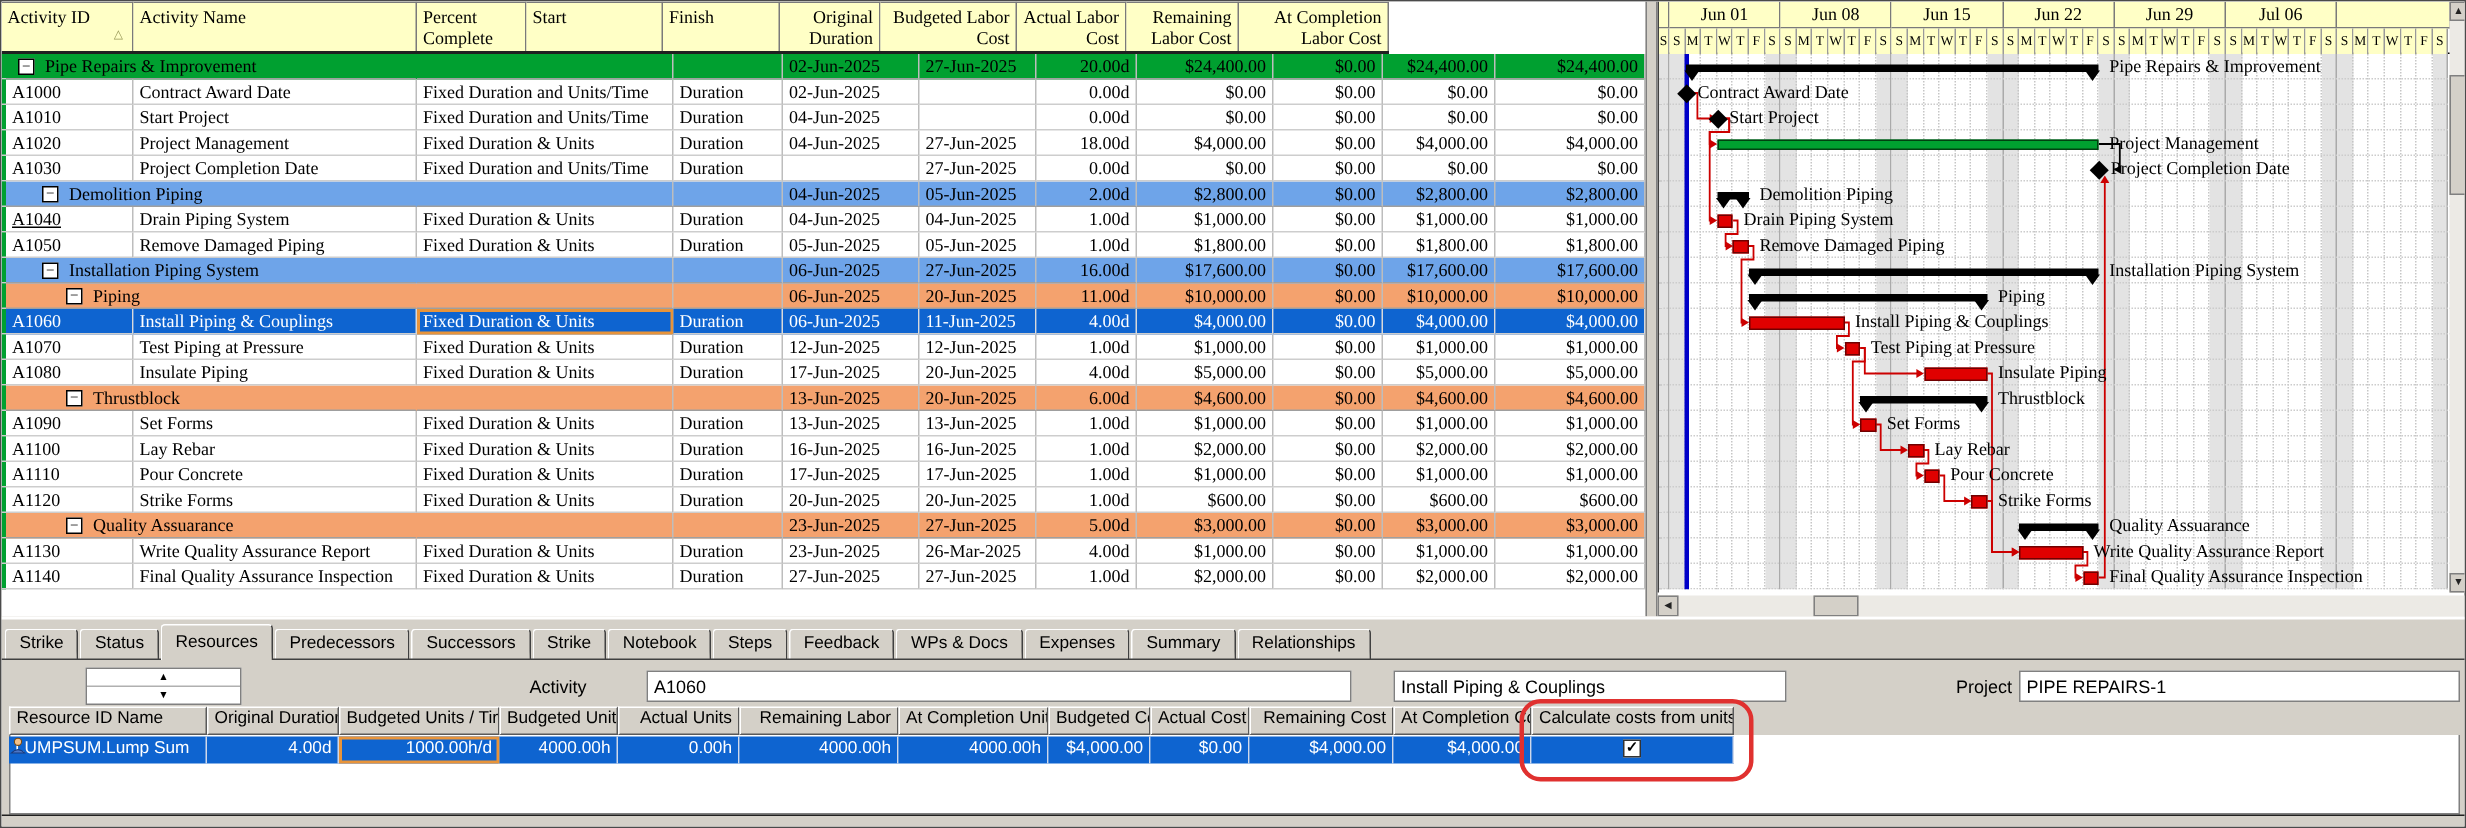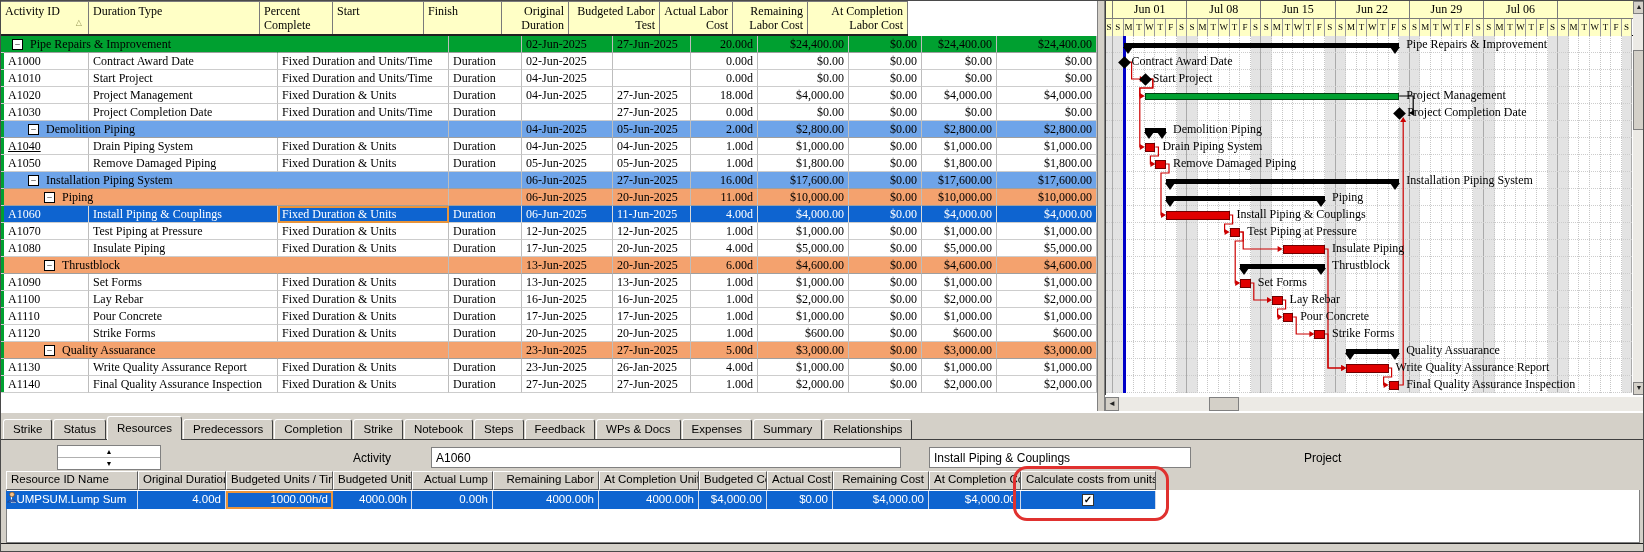--- a/index.html
+++ b/index.html
@@ -93,26 +93,26 @@
   svg{position:absolute;left:0;top:0;pointer-events:none;}
 </style>
 </head>
 <body>
 
 <div class="window">
 
   <div class="table-pane">
     <div class="thead">
         <div class="th" style="width: 88px;">Activity ID<span class="sortglyph">△</span></div>
-        <div class="th" style="width: 171px;">Duration Type</div>
+        <div class="th" style="width: 189px;">Activity Name</div>
         <div class="th" style="width: 73px;">Percent Complete Type</div>
         <div class="th" style="width: 91px;">Start</div>
         <div class="th" style="width: 78px;">Finish</div>
         <div class="th r" style="width: 67px;">Original Duration</div>
-        <div class="th r" style="width: 91px;">Budgeted Labor Test</div>
+        <div class="th r" style="width: 91px;">Budgeted Labor Cost</div>
         <div class="th r" style="width: 73px;">Actual Labor Cost</div>
         <div class="th r" style="width: 75px;">Remaining Labor Cost</div>
         <div class="th r" style="width: 100px;">At Completion Labor Cost</div>
       </div>
     <div class="tbody">
         <div class="trow wbs1">
           <div class="gutter"></div>
           <div class="td" style="width: 274px; border-right: 1px solid transparent;">
             <div class="wbsname" style="padding-left: 4px;">
               <span class="minusbox">−</span>
@@ -401,21 +401,21 @@
           <div class="td r" style="width: 75px;">$3,000.00</div>
           <div class="td r" style="width: 100px;">$3,000.00</div>
         </div>
         <div class="trow act">
           <div class="gutter"></div>
           <div class="td" style="width: 85px;">A1130</div>
           <div class="td" style="width: 189px;">Write Quality Assurance Report</div>
           <div class="td" style="width: 171px;">Fixed Duration &amp; Units</div>
           <div class="td" style="width: 73px;">Duration</div>
           <div class="td" style="width: 91px;">23-Jun-2025</div>
-          <div class="td" style="width: 78px;">26-Jan-2025</div>
+          <div class="td" style="width: 78px;">26-Mar-2025</div>
           <div class="td r" style="width: 67px;">4.00d</div>
           <div class="td r" style="width: 91px;">$1,000.00</div>
           <div class="td r" style="width: 73px;">$0.00</div>
           <div class="td r" style="width: 75px;">$1,000.00</div>
           <div class="td r" style="width: 100px;">$1,000.00</div>
         </div>
         <div class="trow act">
           <div class="gutter"></div>
           <div class="td" style="width: 85px;">A1140</div>
           <div class="td" style="width: 189px;">Final Quality Assurance Inspection</div>
@@ -431,21 +431,21 @@
         </div>
       </div>
   </div>
 
   <div class="vsplit"></div>
 
   <div class="gantt-pane">
     <div class="g-head">
         <div class="g-week" style="left: 0px; width: 7px;"></div>
         <div class="g-week" style="left: 7px; width: 74.2px;">Jun 01</div>
-        <div class="g-week" style="left: 81.2px; width: 74.2px;">Jul 08</div>
+        <div class="g-week" style="left: 81.2px; width: 74.2px;">Jun 08</div>
         <div class="g-week" style="left: 155.4px; width: 74.2px;">Jun 15</div>
         <div class="g-week" style="left: 229.6px; width: 74.2px;">Jun 22</div>
         <div class="g-week" style="left: 303.8px; width: 74.2px;">Jun 29</div>
         <div class="g-week" style="left: 378px; width: 74.2px;">Jul 06</div>
         <div class="g-week" style="left: 452.2px; width: 75.8px;"></div>
         <div class="g-day" style="left: 0px; width: 7px;">S</div>
         <div class="g-day" style="left: 7px; width: 10.6px;">S</div>
         <div class="g-day" style="left: 17.6px; width: 10.6px;">M</div>
         <div class="g-day" style="left: 28.2px; width: 10.6px;">T</div>
         <div class="g-day" style="left: 38.8px; width: 10.6px;">W</div>
@@ -656,49 +656,50 @@
     <div class="btn">◄</div>
     <div class="thumb"></div>
   </div>
 
   <div class="bottom">
     <div class="tabbar">
         <div class="tab">Strike</div>
         <div class="tab">Status</div>
         <div class="tab active">Resources</div>
         <div class="tab">Predecessors</div>
-        <div class="tab">Completion</div>
+        <div class="tab">Successors</div>
         <div class="tab">Strike</div>
         <div class="tab">Notebook</div>
         <div class="tab">Steps</div>
         <div class="tab">Feedback</div>
         <div class="tab">WPs &amp; Docs</div>
         <div class="tab">Expenses</div>
         <div class="tab">Summary</div>
         <div class="tab">Relationships</div>
       </div>
     <div class="tabline"></div>
 
     <div class="spinner">
       <div class="half up">▲</div>
       <div class="half">▼</div>
     </div>
 
     <span class="flabel" style="left:352px;">Activity</span>
     <input class="field" style="left: 430px; width: 470px;" value="A1060">
     <input class="field" style="left: 928px; width: 262px;" value="Install Piping &amp; Couplings">
     <span class="flabel" style="left:1303px;">Project</span>
+    <input class="field" style="left: 1345px; width: 294px;" value="PIPE REPAIRS-1">
 
     <div class="rgrid-body"></div>
     <div class="rgrid-head">
         <div class="rth" style="width: 132px;">Resource ID Name</div>
         <div class="rth r" style="width: 88px;">Original Duration</div>
         <div class="rth r" style="width: 107px;">Budgeted Units / Time</div>
         <div class="rth r" style="width: 79px;">Budgeted Units</div>
-        <div class="rth r" style="width: 81px;">Actual Lump</div>
+        <div class="rth r" style="width: 81px;">Actual Units</div>
         <div class="rth r" style="width: 106px;">Remaining Labor</div>
         <div class="rth r" style="width: 100px;">At Completion Units</div>
         <div class="rth r" style="width: 68px;">Budgeted Cost</div>
         <div class="rth r" style="width: 66px;">Actual Cost</div>
         <div class="rth r" style="width: 96px;">Remaining Cost</div>
         <div class="rth r" style="width: 92px;">At Completion Cost</div>
         <div class="rth c" style="width: 135px;">Calculate costs from units</div>
       </div>
     <div class="rrow">
         <div class="rtd" style="width: 132px;"><svg width="12" height="12" viewBox="0 0 12 12" style="vertical-align:-2px;margin-right:4px">

